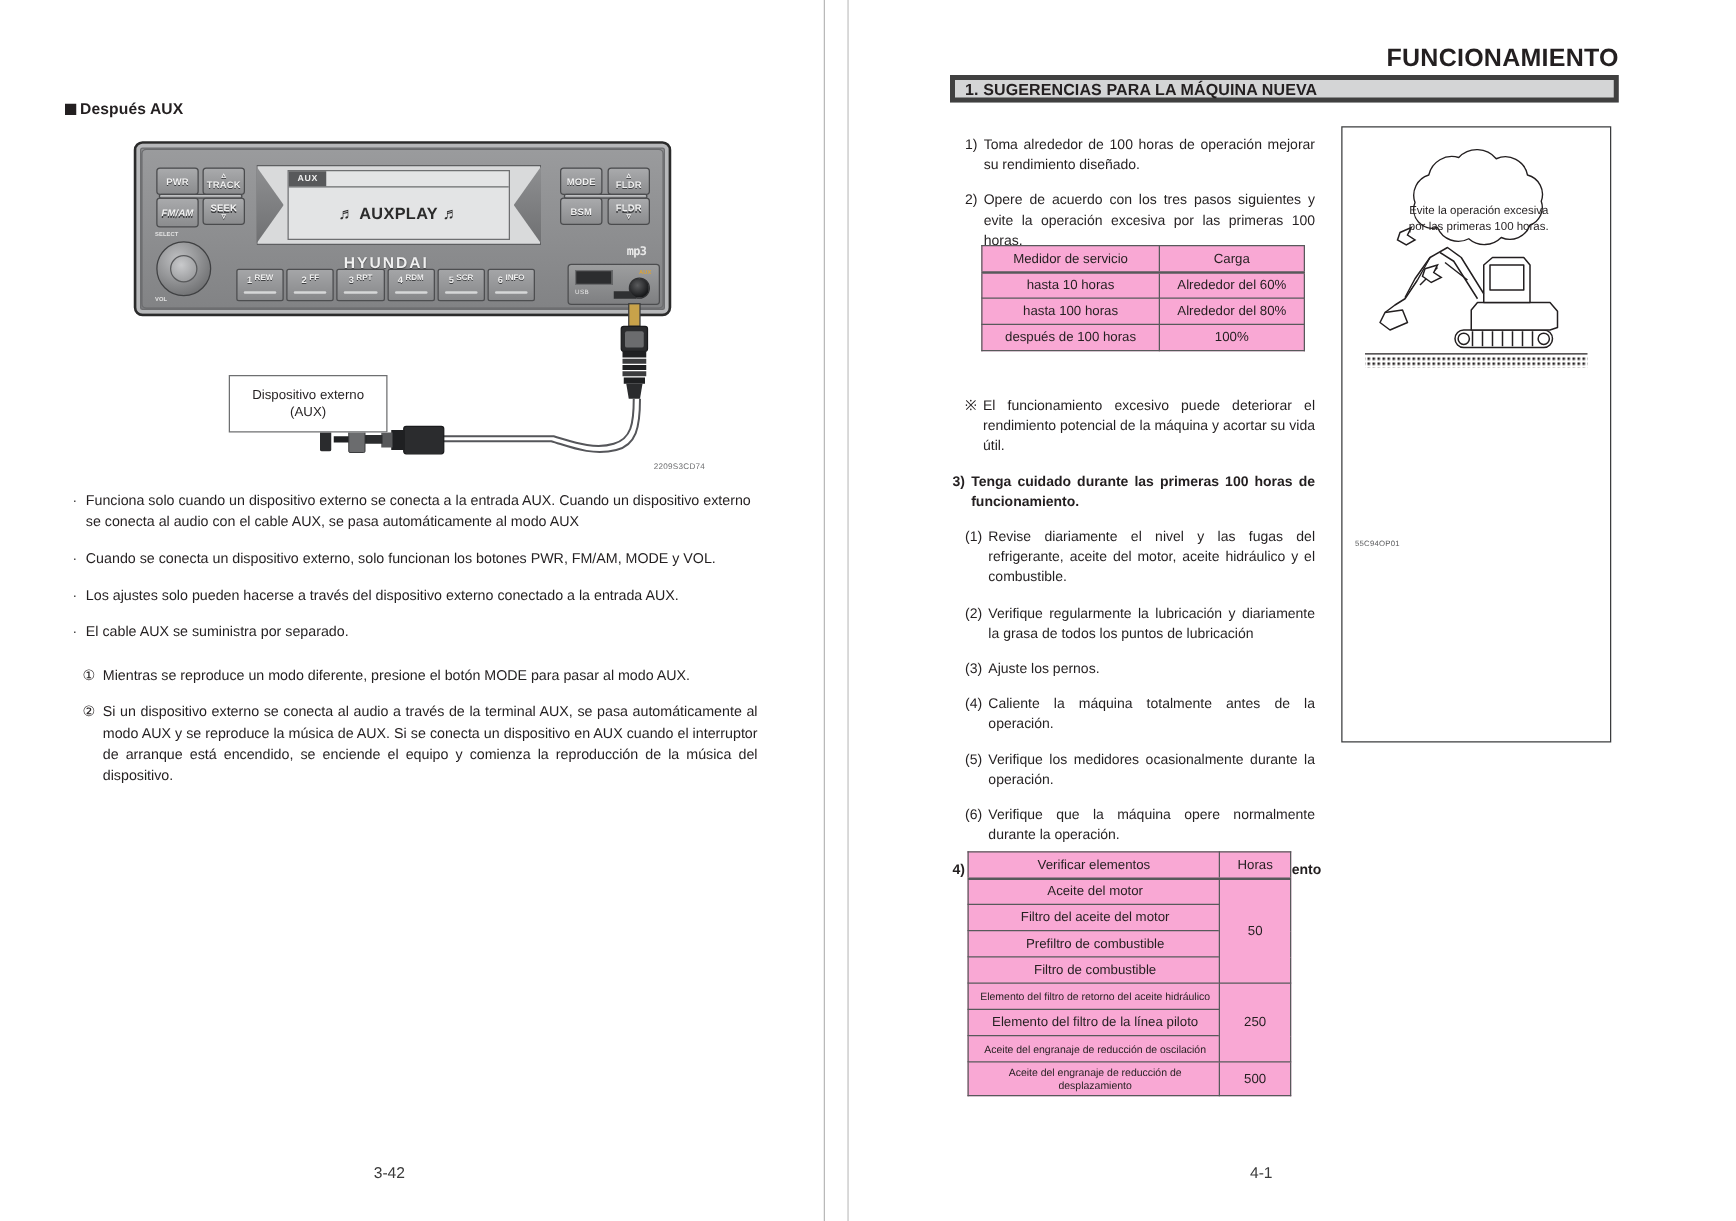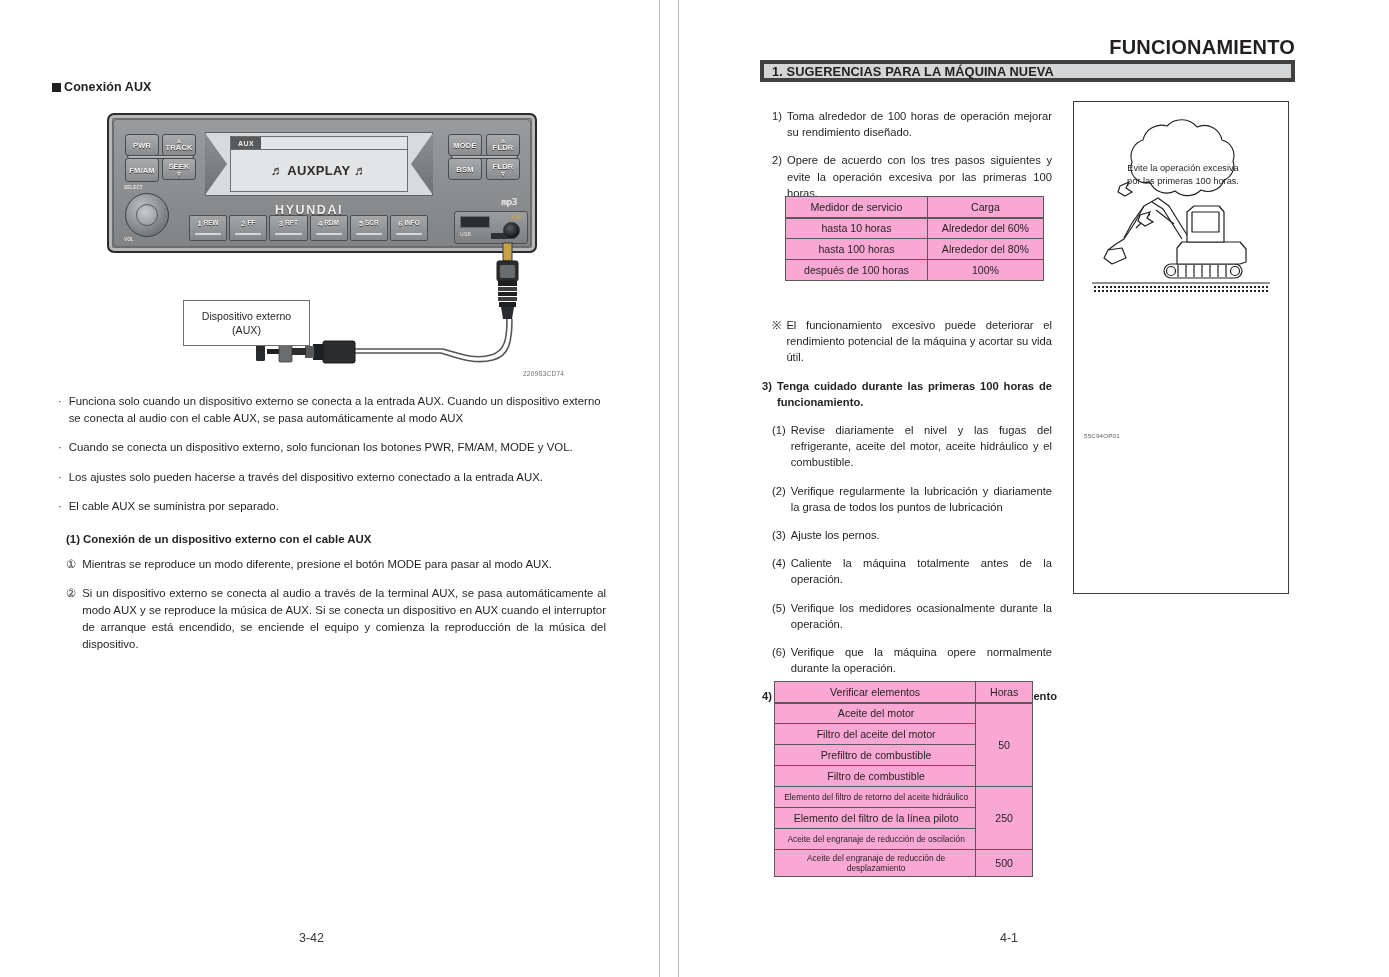--- a/index.html
+++ b/index.html
@@ -245,35 +245,35 @@
 </style>
 </head>
 <body>
 
 <div class="spread">
 
   <div class="page page-left">
 
     <div class="sec-head">
       <span class="sq"></span>
-      <span>Conexión AUX</span>
+      <span>Después AUX</span>
     </div>
 
     <div class="radio-wrap">
       <div class="radio-body"></div>
       <div class="radio-inner"></div>
 
       <div class="btn" style="left:18px; top:21px; width:34px; height:22px;">
         <span>PWR</span>
       </div>
       <div class="btn" style="left:55px; top:21px; width:34px; height:22px; flex-direction:column; gap:0;">
         <span class="chev">▵</span>
         <span>TRACK</span>
       </div>
-      <div class="btn" style="left:18px; top:45px; width:34px; height:24px;">
+      <div class="btn" style="left:18px; top:45px; width:34px; height:24px;font-style:italic;">
         <span>FM/AM</span>
       </div>
       <div class="btn" style="left:55px; top:45px; width:34px; height:22px; flex-direction:column; gap:0;">
         <span>SEEK</span>
         <span class="chev">▿</span>
       </div>
       <div style="position:absolute; left:20px; top:42px; width:67px; height:4px; background:linear-gradient(#c8c9cb,#9a9b9d); border:1px solid #4c4d4f; border-radius:2px;"></div>
 
       <div class="knob-wrap">
         <span class="knob-lbl top">SELECT</span>
@@ -395,21 +395,20 @@
         <span class="dot">·</span>
         <span class="txt">Los ajustes solo pueden hacerse a través del dispositivo externo conectado a la entrada AUX.</span>
       </div>
       <div class="bul">
         <span class="dot">·</span>
         <span class="txt">El cable AUX se suministra por separado.</span>
       </div>
     </div>
 
     <div class="num-block">
-      <div class="nb-title">(1) Conexión de un dispositivo externo con el cable AUX</div>
       <div class="nb-item">
         <span class="mk">①</span>
         <span class="tx">Mientras se reproduce un modo diferente, presione el botón MODE para pasar al modo AUX.</span>
       </div>
       <div class="nb-item">
         <span class="mk">②</span>
         <span class="tx">Si un dispositivo externo se conecta al audio a través de la terminal AUX, se pasa automáticamente al modo AUX y se reproduce la música de AUX. Si se conecta un dispositivo en AUX cuando el interruptor de arranque está encendido, se enciende el equipo y comienza la reproducción de la música del dispositivo.</span>
       </div>
     </div>
 

